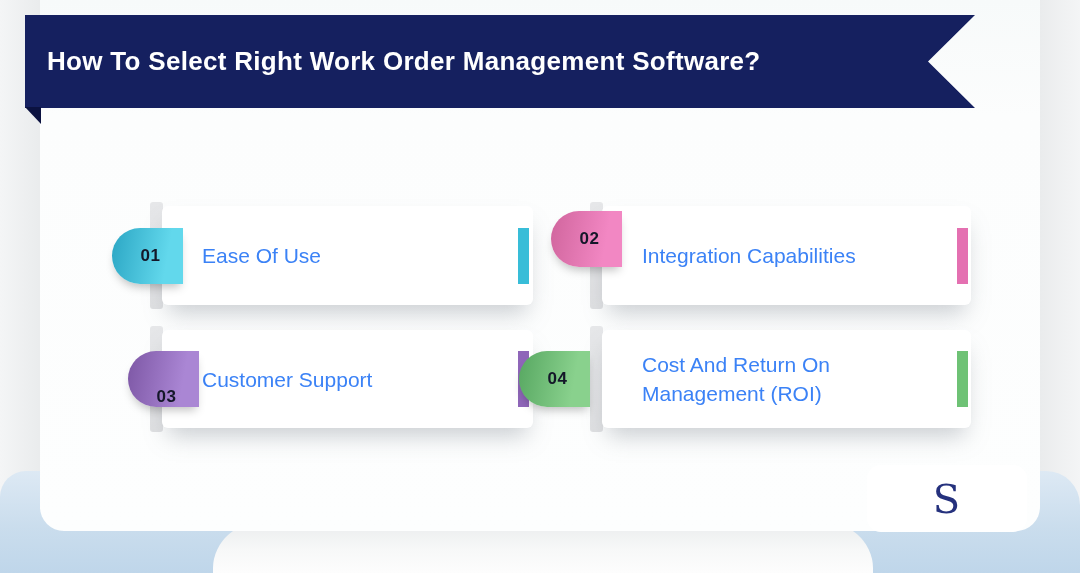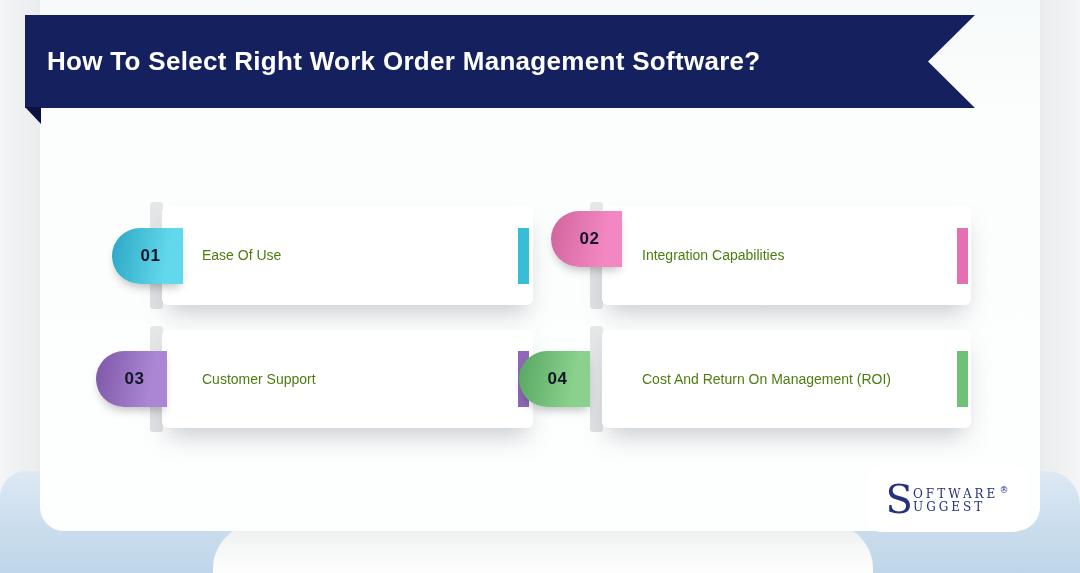--- a/index.html
+++ b/index.html
@@ -54,36 +54,36 @@
     clip-path:polygon(0 0,100% 0,100% 100%);
   }
 
   
   .strip{width:13px;border-radius:3px;background:linear-gradient(180deg,#e6e7e9,#dfe0e2);}
   .card{
     background:#ffffff;border-radius:6px;
     box-shadow:0 14px 22px -6px rgba(120,130,140,.38);
     display:flex;align-items:center;box-sizing:border-box;padding-left:40px;
   }
-  .card-label{font-size:14px;color:#4d7c0f;line-height:29px;max-width:252px;}
+  .card-label{font-size:21px;color:#3b82f6;line-height:29px;max-width:252px;}
   .badge{
     width:71px;height:56px;border-radius:28px 0 0 28px;
     display:flex;align-items:center;justify-content:center;
     box-shadow:0 6px 10px -3px rgba(0,0,0,.25);
   }
   .badge-num{font-size:17px;font-weight:700;color:#141729;letter-spacing:.5px;padding-left:6px;}
   .accent-bar{width:11px;height:56px;}
 
   
   #strip-1{left:150px;top:202px;height:107px;} #card-1{left:162px;top:206px;width:371px;height:99px;}
   #badge-1{left:112px;top:228px;} #bar-1{left:518px;top:228px;}
   #strip-2{left:590px;top:202px;height:107px;} #card-2{left:602px;top:206px;width:369px;height:99px;}
   #badge-2{left:551px;top:211px;} #bar-2{left:957px;top:228px;}
   #strip-3{left:150px;top:326px;height:106px;} #card-3{left:162px;top:330px;width:371px;height:98px;}
-  #badge-3{left:96px;top:351px;} #bar-3{left:518px;top:351px;}
+  #badge-3{left:128px;top:351px;align-items:flex-end;} #bar-3{left:518px;top:351px;}
   #strip-4{left:590px;top:326px;height:106px;} #card-4{left:602px;top:330px;width:369px;height:98px;}
   #badge-4{left:519px;top:351px;} #bar-4{left:957px;top:351px;}
 </style>
 </head>
 <body>
 
 <div class="abs" id="blue-backdrop"></div>
 <div class="abs" id="bottom-bump"></div>
 <div class="abs" id="main-panel"></div>
 
@@ -124,18 +124,14 @@
   <span class="card-label">Cost And Return On Management (ROI)</span>
 </div>
 <div class="abs badge" id="badge-4" style="background: linear-gradient(100deg, rgb(87, 167, 97) 0%, rgb(137, 209, 141) 75%);">
   <span class="badge-num">04</span>
 </div>
 <div class="abs accent-bar" id="bar-4" style="background: rgb(110, 194, 117);"></div>
 
 <div class="abs" id="logo-card">
   <div class="logo" style="color: rgb(37, 49, 125);">
     <span class="logo-s">S</span>
-    <span class="logo-lines">
-      <span class="logo-line"><span>OFTWARE</span><span class="logo-reg">®</span></span>
-      <span class="logo-line">UGGEST</span>
-    </span>
   </div>
 </div>
 
 </body></html>

